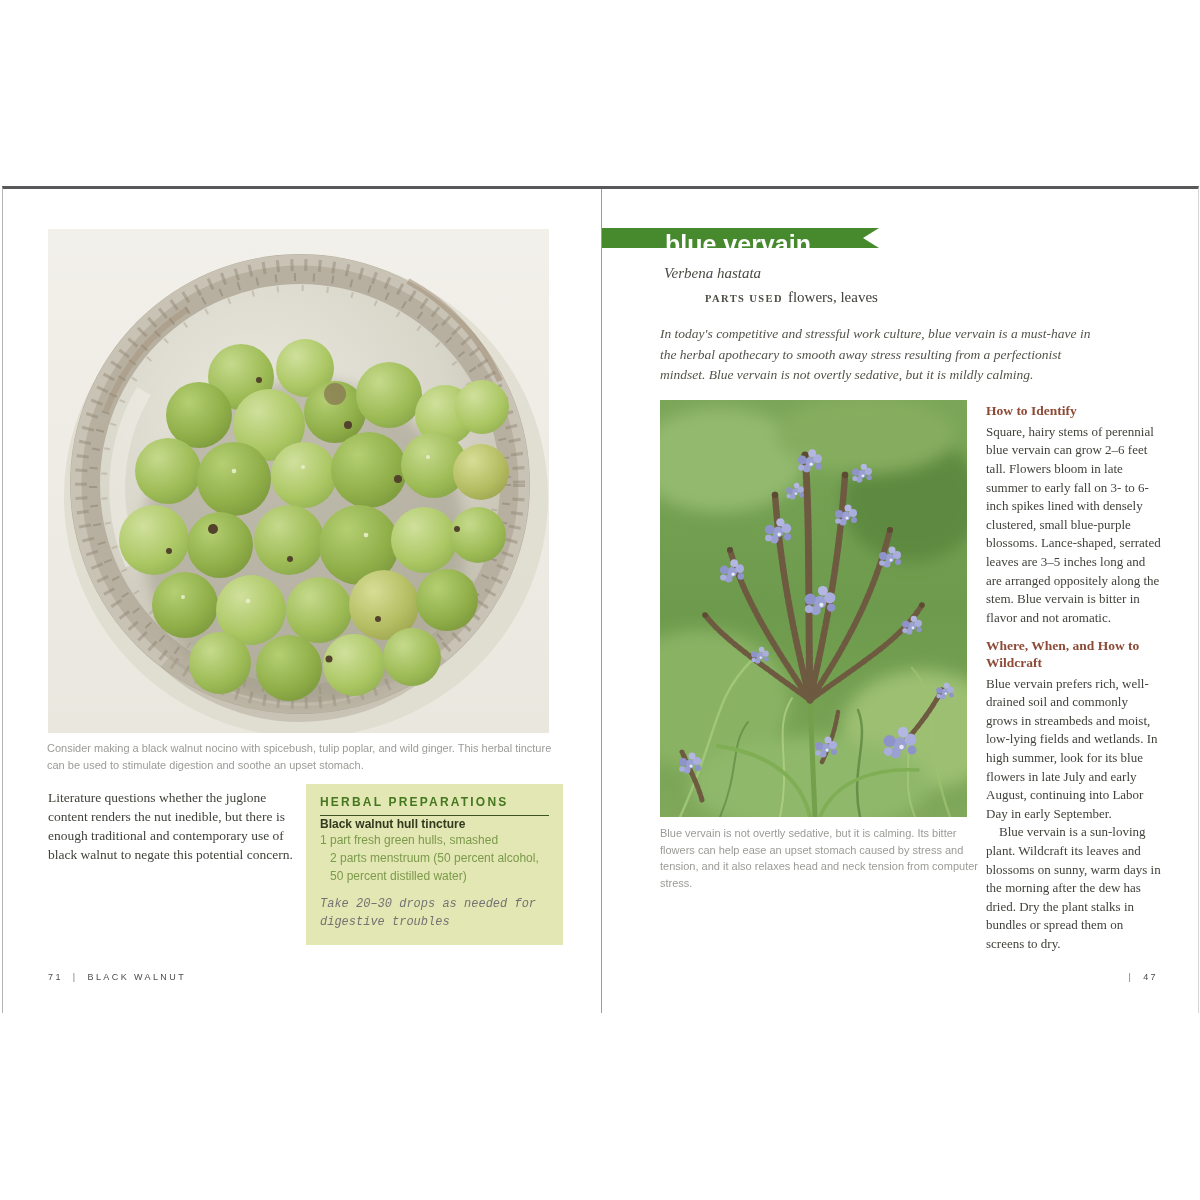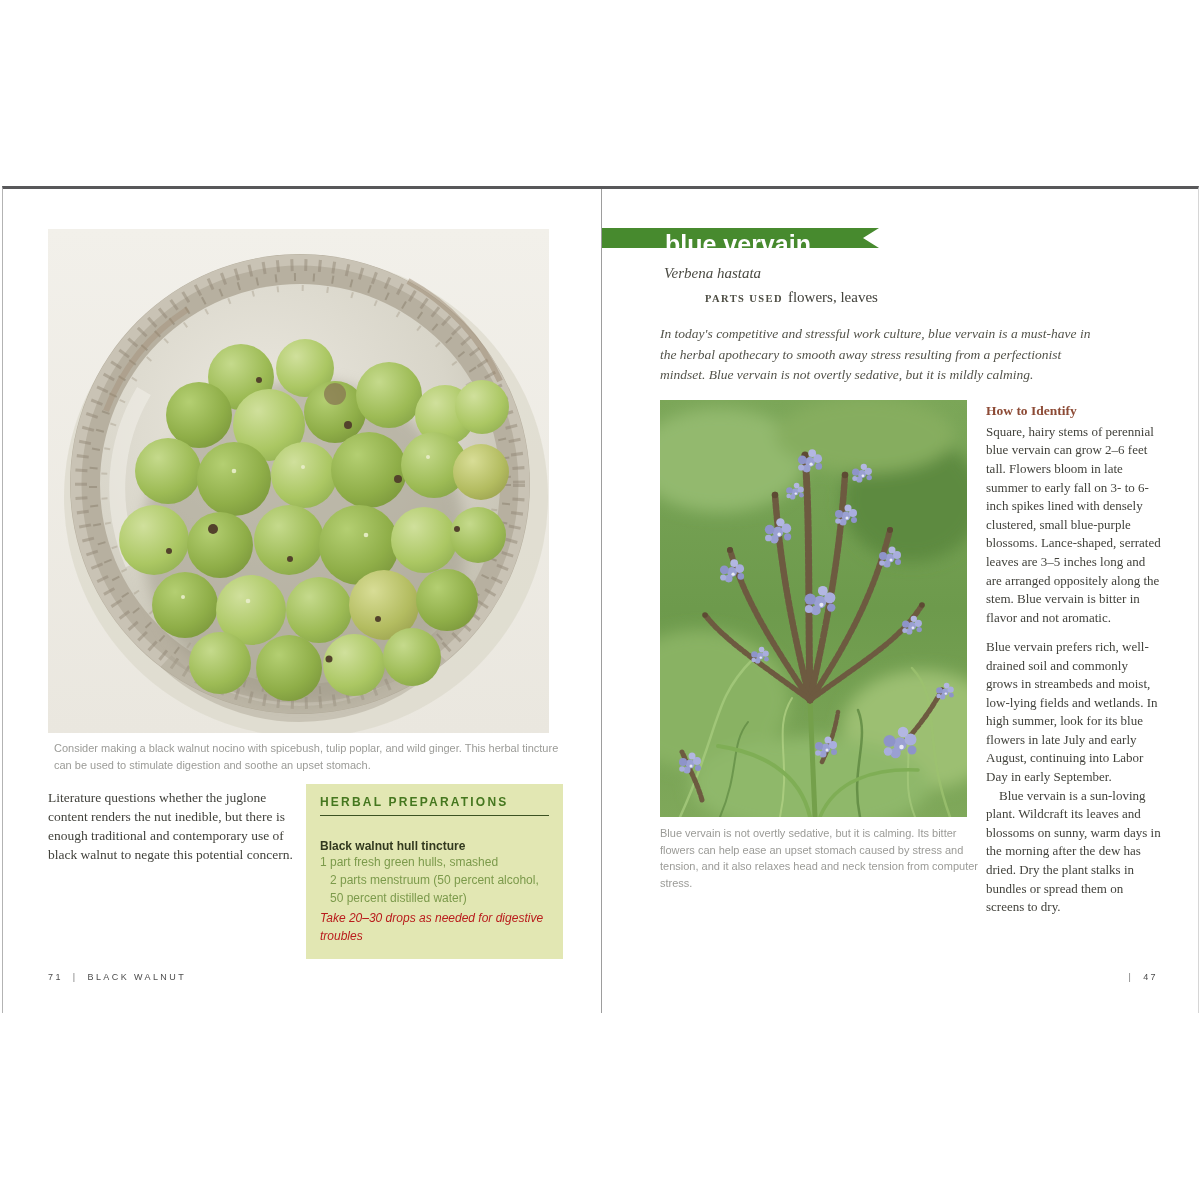--- a/index.html
+++ b/index.html
@@ -15,45 +15,45 @@
     overflow:hidden;
   }
   .spine{position:absolute;left:598px;top:0;bottom:0;width:1px;background:#9d9d9d;}
 
   
   .photo1{position:absolute;left:45px;top:40px;width:501px;height:504px;}
   .caption{
     font-family:"Liberation Sans",sans-serif;font-size:11px;line-height:1.5;
     color:#9b9b97;
   }
-  .caption1{position:absolute;left:51px;top:551px;width:512px;}
+  .caption1{position:absolute;left:44px;top:551px;width:512px;}
   .body-text{font-size:13.5px;line-height:1.4;color:#42423c;}
   .body1{position:absolute;left:45px;top:600px;width:250px;text-align:left;}
 
   .prep-box{
     position:absolute;left:303px;top:595px;width:229px;
     background:#e2e7b3;padding:11px 14px 14px 14px;
   }
   .prep-header{
     font-family:"Liberation Sans",sans-serif;font-size:12px;font-weight:bold;
-    letter-spacing:2.2px;color:#45771f;padding-bottom:6px;margin-bottom:23px;
+    letter-spacing:2.2px;color:#45771f;padding-bottom:6px;margin-bottom:1px;
     border-bottom:1.5px solid #3c5222;
   }
   .prep-title{
     font-family:"Liberation Sans",sans-serif;font-size:12px;font-weight:bold;
     color:#32391f;margin-bottom:0;
   }
   .prep-line{
     font-family:"Liberation Sans",sans-serif;font-size:12px;line-height:1.5;
     color:#7c9a4b;
   }
   .prep-line.hang{padding-left:10px;text-indent:-0px;}
   .prep-instruction{
-    font-family:Liberation Sans, sans-serif;font-size:12px;line-height:1.5;
-    font-style:italic;color:#b91c1c;margin-top:2px;
+    font-family:Liberation Mono, monospace;font-size:12px;line-height:1.5;
+    font-style:italic;color:#737373;margin-top:10px;
   }
 
   .footer{
     position:absolute;top:783px;
     font-family:"Liberation Sans",sans-serif;font-size:9px;
     letter-spacing:2.4px;color:#4c4c4c;
   }
   .footer-left{left:45px;}
   .footer-right{right:40px;}
   .footer .sep{margin:0 10px;color:#7a7a7a;}
@@ -309,20 +309,21 @@
   <div class="caption caption2">Blue vervain is not overtly sedative, but it is calming. Its bitter flowers can help ease an upset stomach caused by stress and tension, and it also relaxes head and neck tension from computer stress.</div>
 
   <div class="col-section sec-identify">
     <div class="col-heading">How to Identify</div>
     <div class="col-body">
       <p>Square, hairy stems of perennial blue vervain can grow 2–6 feet tall. Flowers bloom in late summer to early fall on 3- to 6-inch spikes lined with densely clustered, small blue-purple blossoms. Lance-shaped, serrated leaves are 3–5 inches long and are arranged oppositely along the stem. Blue vervain is bitter in flavor and not aromatic.</p>
     </div>
   </div>
 
   <div class="col-section sec-wildcraft">
+    <div class="col-heading">Where, When, and How to Wildcraft</div>
     <div class="col-body">
       <p>Blue vervain prefers rich, well-drained soil and commonly grows in streambeds and moist, low-lying fields and wetlands. In high summer, look for its blue flowers in late July and early August, continuing into Labor Day in early September.</p>
       <p class="indent">Blue vervain is a sun-loving plant. Wildcraft its leaves and blossoms on sunny, warm days in the morning after the dew has dried. Dry the plant stalks in bundles or spread them on screens to dry.</p>
     </div>
   </div>
 
   <div class="footer footer-right">
     <span class="sep">|</span><span>47</span>
   </div>
 </div>

